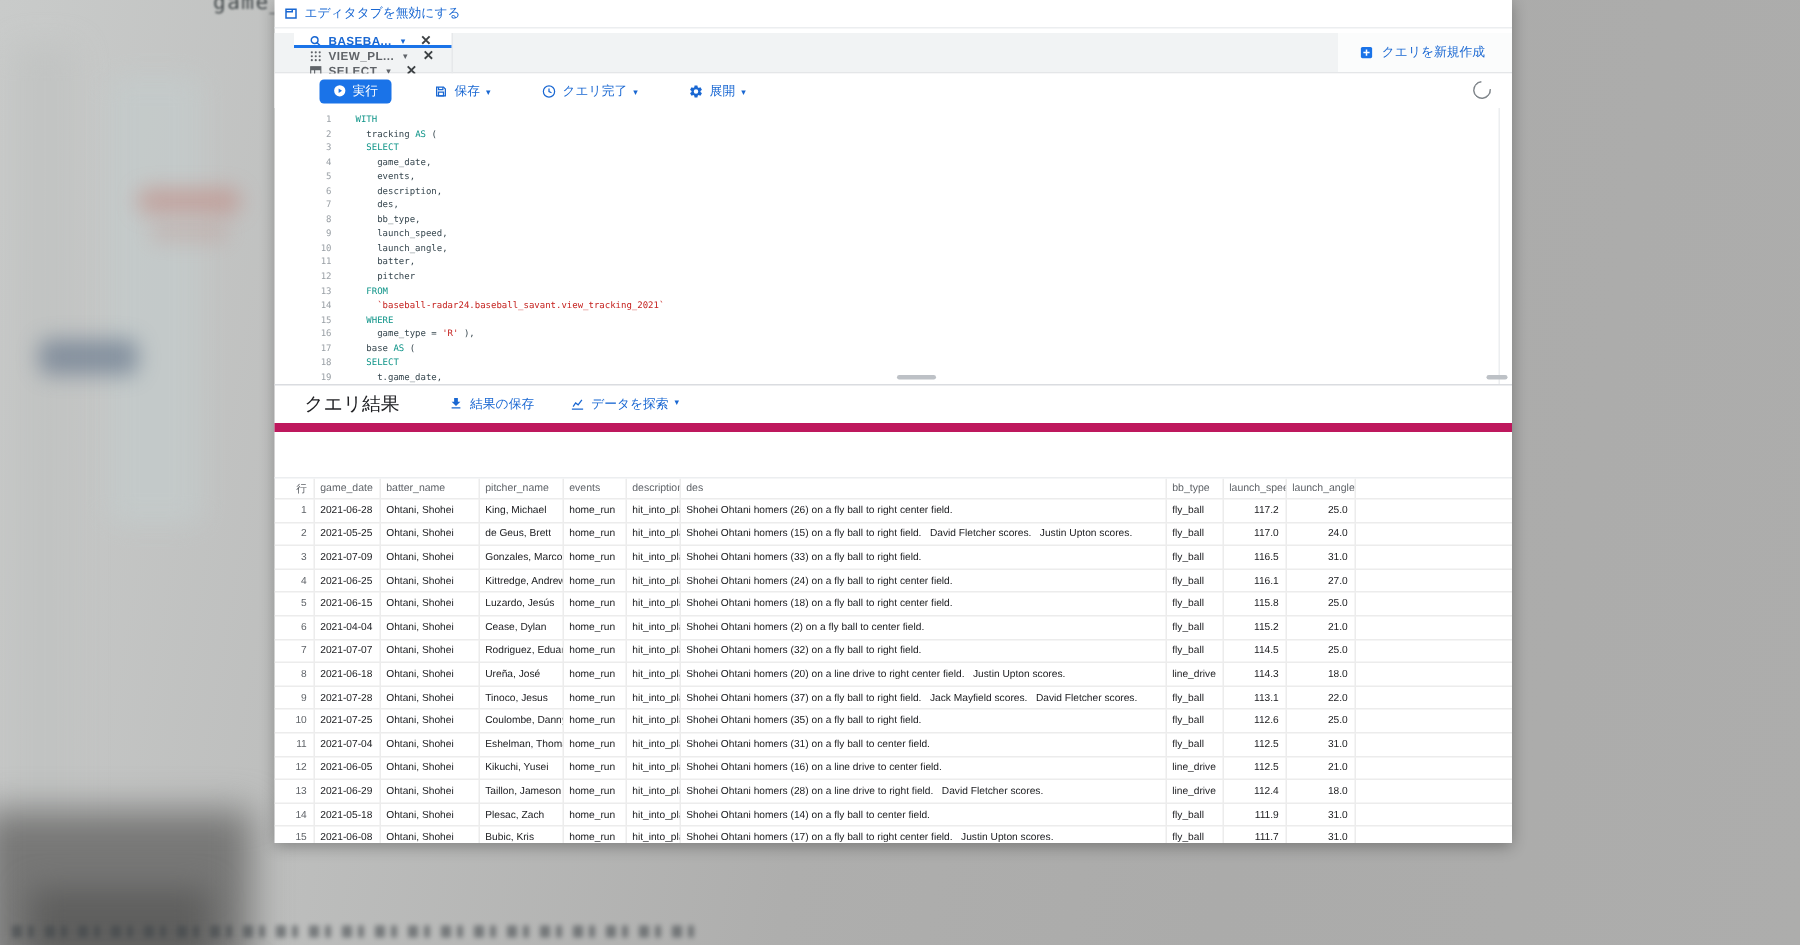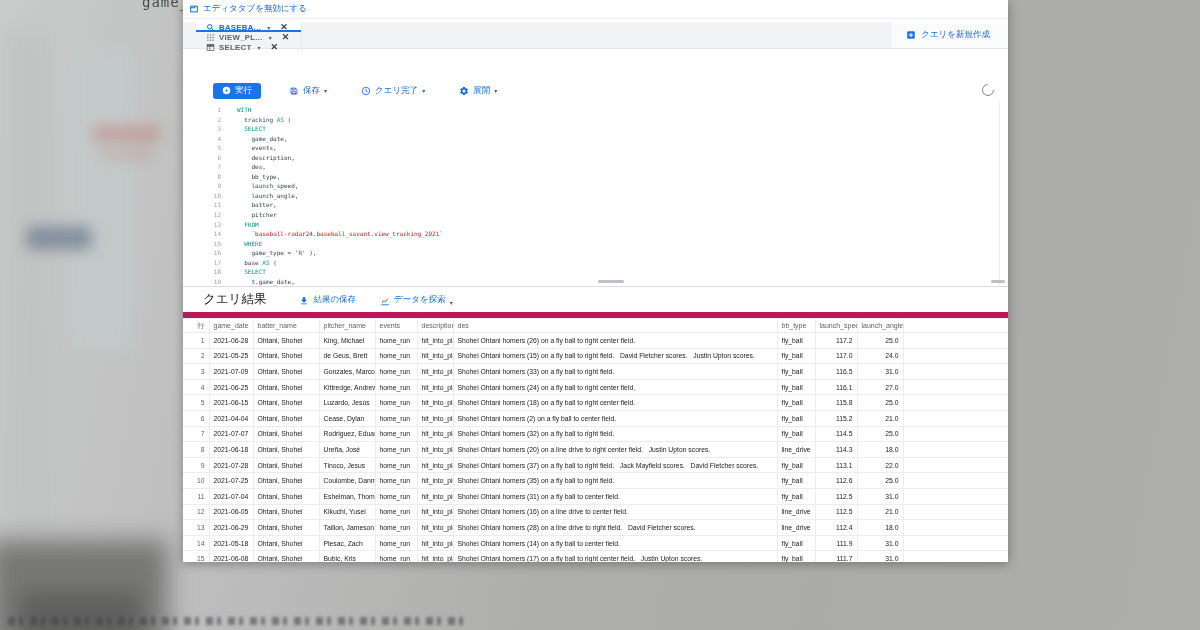--- a/index.html
+++ b/index.html
@@ -44,21 +44,21 @@
   .etab .caret{font-size:6px;margin-left:2px;}
   .etab .tab-close{font-size:9px;color:#3c4043;margin-left:6px;font-weight:700;}
   .etab.sel{background:#fff;color:#1967d2;}
   .etab.sel::after{content:"";position:absolute;left:0;right:0;bottom:0;height:2.5px;background:#1a73e8;}
   .strip-spacer{flex:1;}
   .new-query{display:flex;align-items:center;gap:5px;padding-right:18px;color:#1967d2;
     font-size:8.5px;cursor:pointer;background:#fbfcfc;padding-left:14px;}
   .plus-ic{display:inline-flex;width:10px;height:10px;}
 
   
-  .toolbar{height:23px;display:flex;align-items:center;padding-left:30px;position:relative;background:#fff;margin-top:30px;}
+  .toolbar{height:23px;display:flex;align-items:center;padding-left:30px;position:relative;background:#fff;}
   .run-btn{display:inline-flex;align-items:center;gap:4px;height:16px;padding:0 9px;border:none;
     border-radius:3px;background:#1a73e8;color:#fff;font-size:8.5px;font-family:inherit;cursor:pointer;}
   .run-btn .ic{display:inline-flex;width:9px;height:9px;}
   .tb-btn{display:inline-flex;align-items:center;gap:4px;height:16px;border:none;background:transparent;
     color:#1967d2;font-size:8.5px;font-family:inherit;margin-left:22px;cursor:pointer;}
   .tb-btn .ic{display:inline-flex;width:10px;height:10px;}
   .tb-btn .caret{font-size:6px;}
   .spinner{position:absolute;right:14px;top:5px;width:10px;height:10px;border-radius:50%;
     border:1.3px solid #80868b;border-top-color:transparent;transform:rotate(40deg);}
 
@@ -71,21 +71,21 @@
   .sg-k{color:#0e9488;}
   .sg-p{color:#37474f;}
   .sg-s{color:#c5221f;}
   .ed-vline{position:absolute;top:0;bottom:0;right:8px;border-left:1px solid #eceef0;}
   .hthumb{position:absolute;left:415px;bottom:3px;width:26px;height:3px;background:#bdc1c6;border-radius:2px;}
   .hthumb2{position:absolute;right:3px;bottom:3px;width:14px;height:3px;background:#bdc1c6;border-radius:2px;}
 
   
   .results-bar{height:25px;display:flex;align-items:center;border-bottom:6px solid #be185d;}
   .r-title{font-size:12.5px;color:#202124;font-weight:500;margin-left:20px;}
-  .r-link{display:inline-flex;align-items:flex-end;gap:4px;color:#1967d2;font-size:8.5px;cursor:pointer;}
+  .r-link{display:inline-flex;align-items:flex-start;gap:4px;color:#1967d2;font-size:8.5px;cursor:pointer;}
   .r-link .ic{display:inline-flex;width:10px;height:10px;}
   .r-link .caret{font-size:6px;}
   .rl1{margin-left:33px;}
   .rl2{margin-left:24px;}
 
   
   .status{margin:13px 0 0 20px;font-size:7.5px;color:#3c4043;}
   .subtabs{display:flex;gap:17px;margin:7px 0 0 20px;height:14px;}
   .rtab{font-size:8px;color:#5f6368;padding-bottom:3px;cursor:pointer;}
   .rtab.active{color:#1967d2;box-shadow:inset 0 -2px 0 #1a73e8;}

